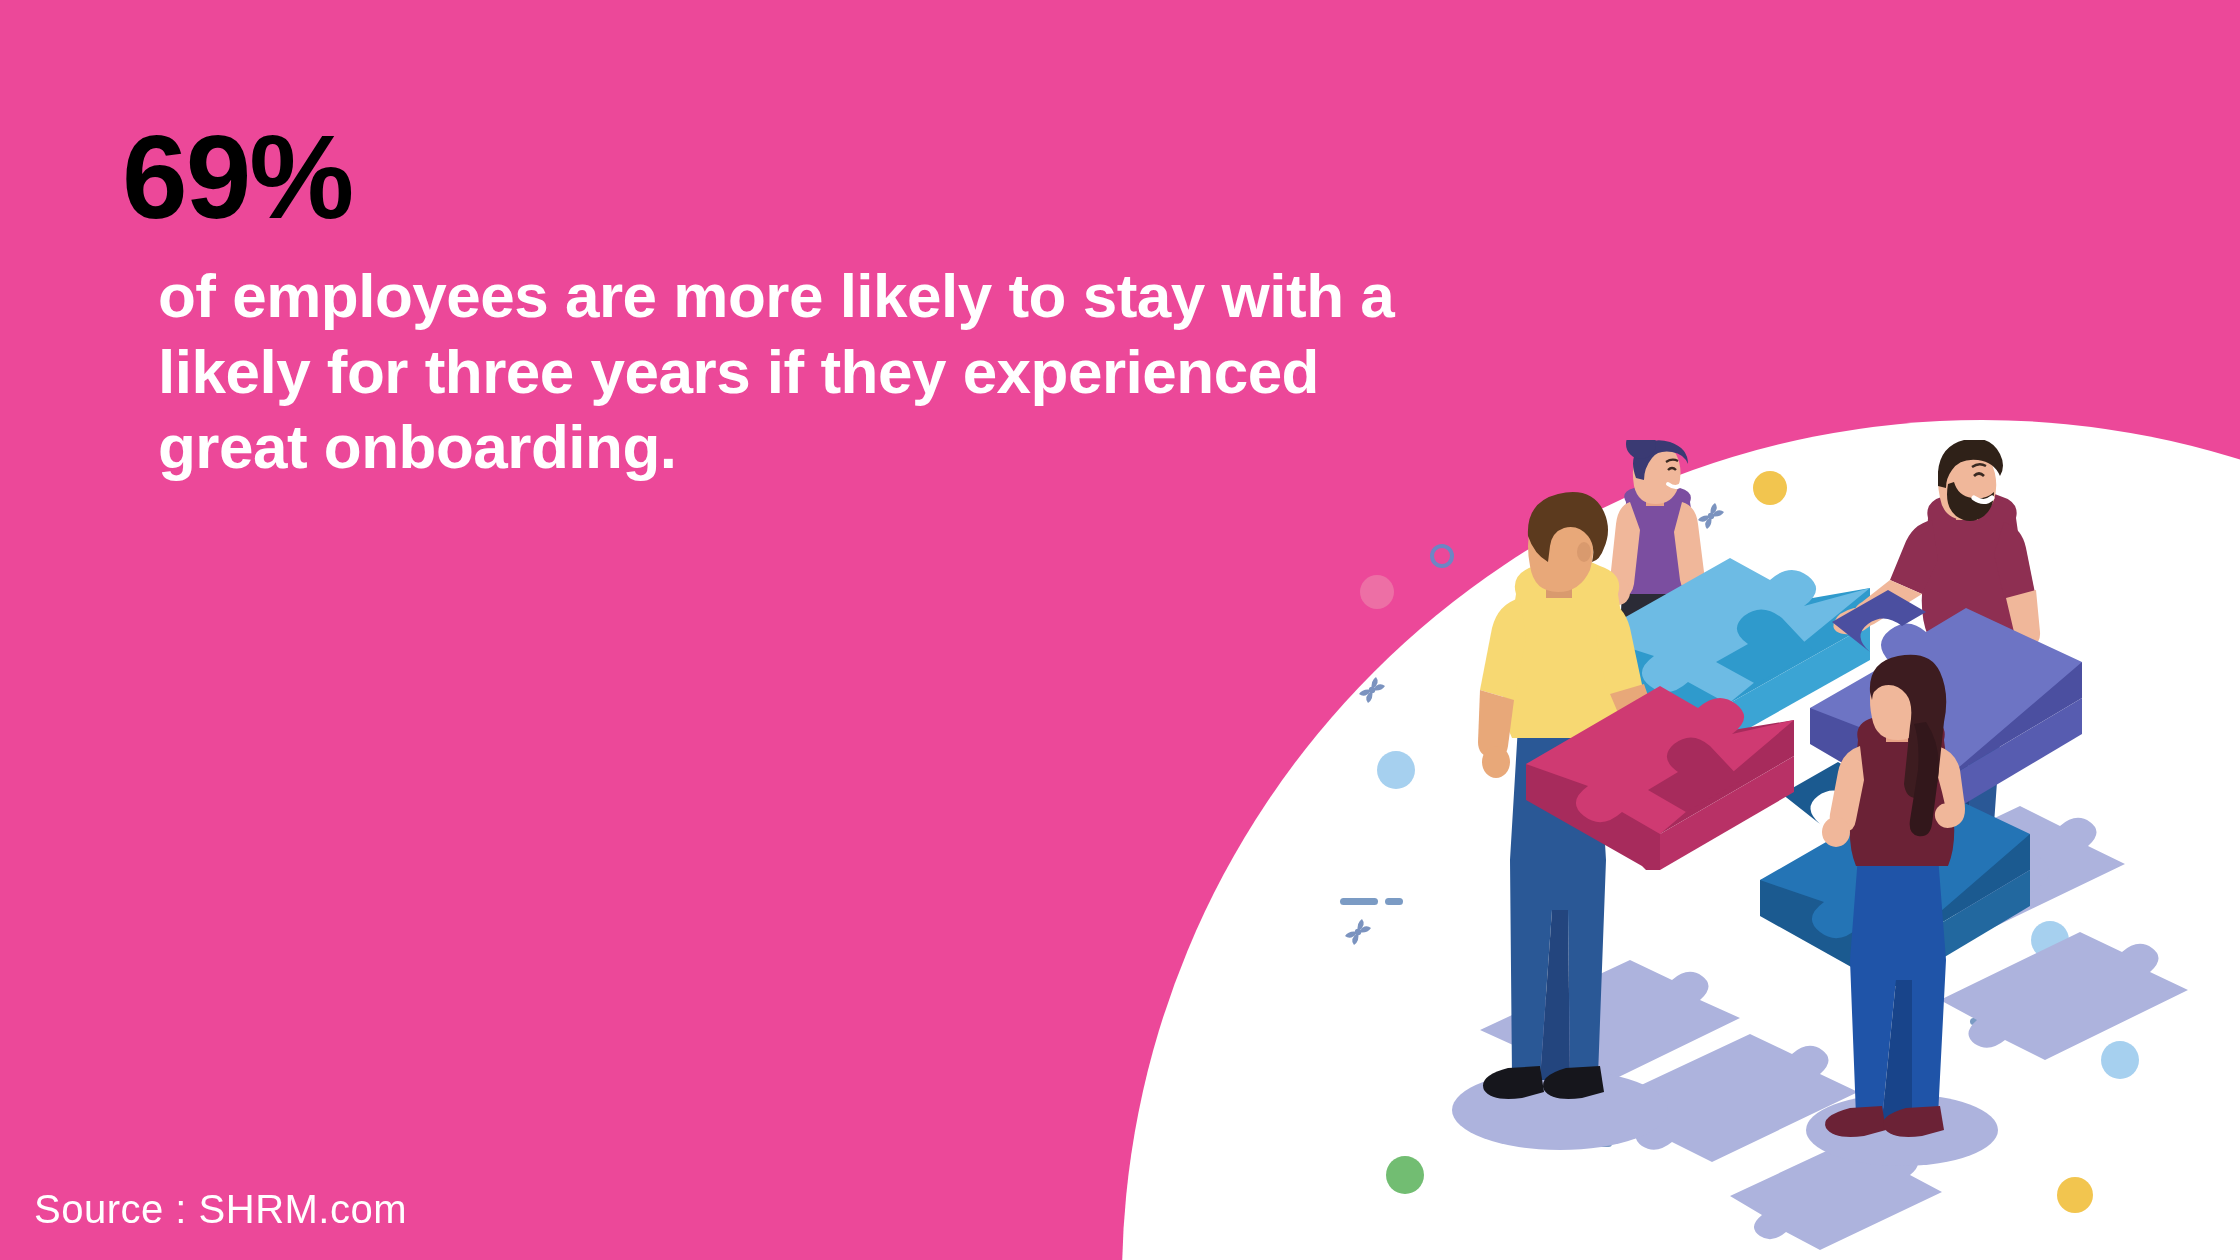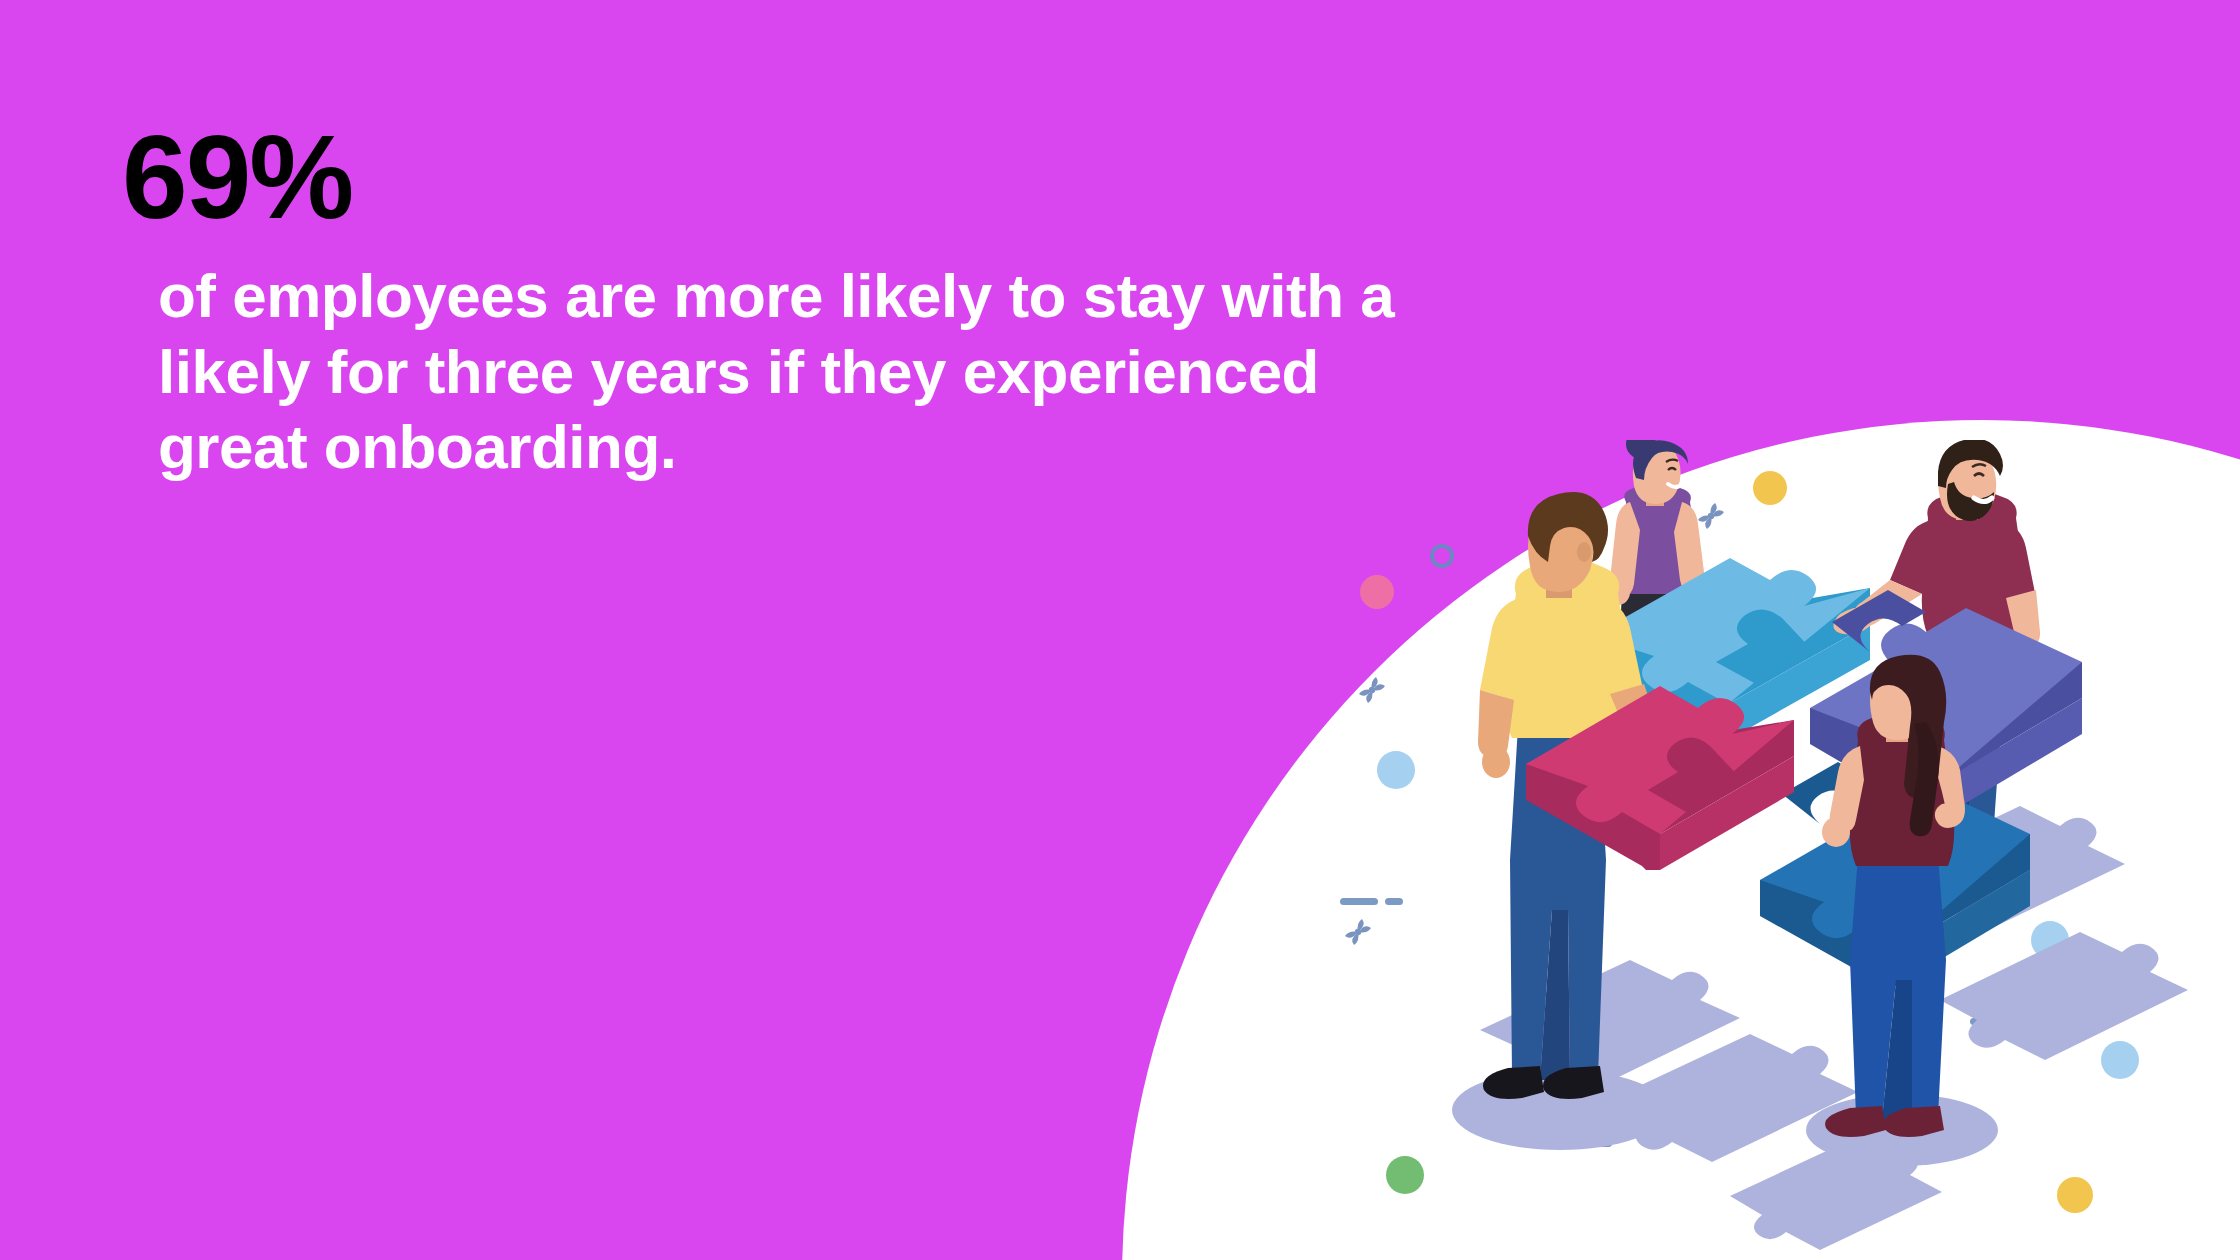--- a/index.html
+++ b/index.html
@@ -5,21 +5,21 @@
 <style>
   * { margin:0; padding:0; box-sizing:border-box; }
   html,body { width:2240px; height:1260px; overflow:hidden; }
   body {
     font-family:"Liberation Sans", sans-serif;
     background:#048ec7;
     position:relative;
   }
   #slide {
     position:absolute; inset:0;
-    background:#d946ef;
+    background:#ec4899;
     overflow:hidden;
     padding-left:39px;
   }
   
   .white-circle {
     position:absolute;
     left:1122px; top:420px;
     width:1720px; height:1720px;
     background:#ffffff;
     border-radius:50%;
@@ -75,20 +75,21 @@
 
   <div class="text-block">
     <div class="stat-number">69%</div>
     <div class="headline">
       <span>of employees are more likely to stay with a</span>
       <span>likely for three years if they experienced</span>
       <span>great onboarding.</span>
     </div>
   </div>
 
+  <div class="source">Source : SHRM.com</div>
 
   <div class="illustration">
     <svg viewBox="0 0 910 820" xmlns="http://www.w3.org/2000/svg">
 
       <g>
         <circle cx="440" cy="48" r="17" fill="#f2c54f"></circle>
         <circle cx="625" cy="92" r="23" fill="#72bd72"></circle>
         <circle cx="47" cy="152" r="17" fill="#ed6fa5"></circle>
         <circle cx="723" cy="244" r="17" fill="#ed6fa5"></circle>
         <circle cx="276" cy="210" r="18" fill="#a6d0ef"></circle>

